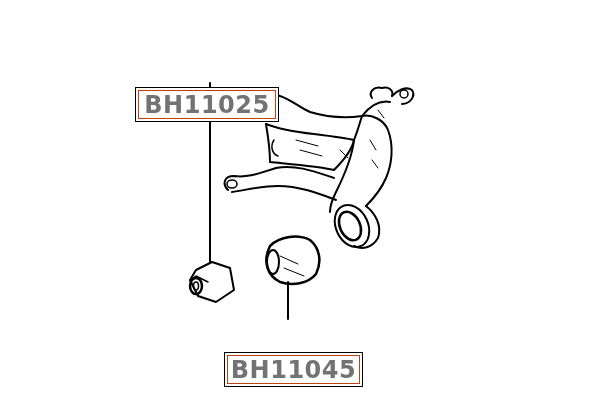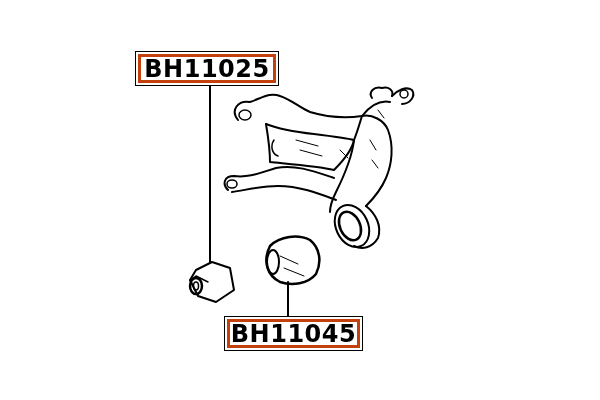--- a/index.html
+++ b/index.html
@@ -15,34 +15,35 @@
       font-family: "DejaVu Sans", "Liberation Sans", sans-serif;
     }
     .canvas {
       position: absolute;
       left: 0; top: 0;
       width: 600px; height: 400px;
     }
     .part-label {
       position: absolute;
       box-sizing: border-box;
-      border: 3px solid #c2410c;
+      border: 1px solid #c2410c;
       background: #fff;
-      color: #000000;
+      color: #737373;
       font-family: "DejaVu Sans", sans-serif;
       font-weight: bold;
       font-size: 24px;
       line-height: 24px;
       letter-spacing: 0.5px;
       display: flex;
       align-items: center;
       justify-content: center;
       outline: 1px solid #fff;
       box-shadow: 0 0 0 2px #fff, 0 0 0 3px #000;
       cursor: pointer;
+      margin-top: 36px;
     }
     #label-bh11025 {
       left: 138px; top: 54px; width: 138px; height: 29px;
     }
     #label-bh11045 {
       left: 227px; top: 319px; width: 133px; height: 29px;
     }
   </style>
 </head>
 <body>

